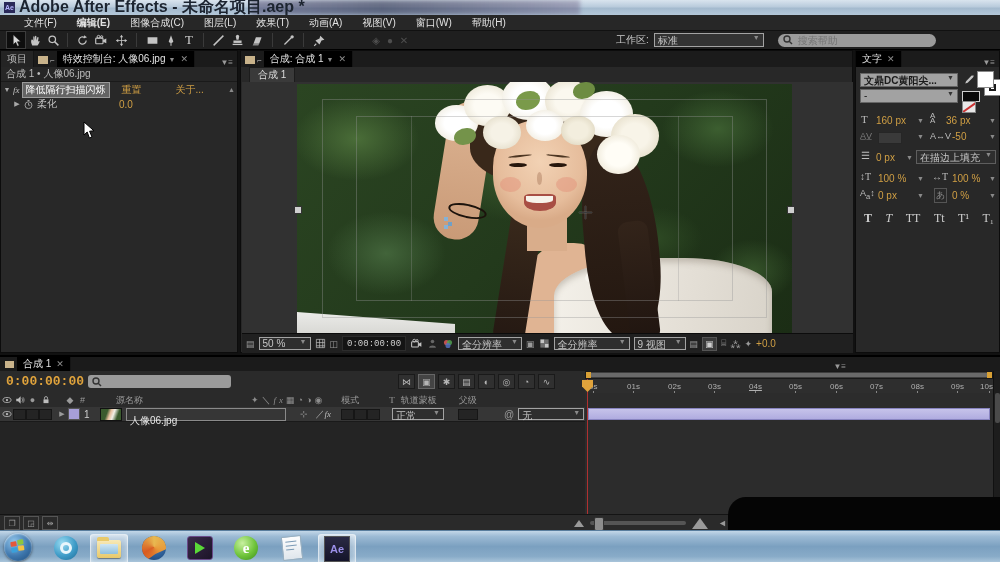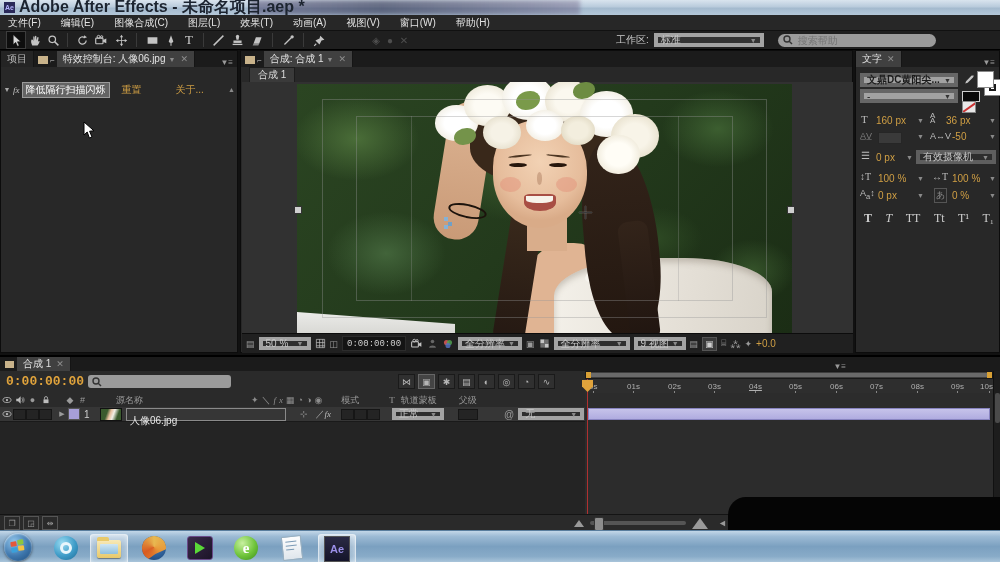--- a/index.html
+++ b/index.html
@@ -3,24 +3,24 @@
 <meta charset="utf-8">
 <style>
   html,body{margin:0;padding:0;background:#000;}
   #screen{position:relative;width:1000px;height:562px;overflow:hidden;
     font-family:"Liberation Sans",sans-serif;background:#111;color:#c8c8c8;
     -webkit-font-smoothing:antialiased;}
   .abs{position:absolute;}
   .txt{font-size:10px;color:#c8c8c8;white-space:nowrap;}
   .val{color:#d09f44;}
   .ar{color:#8a8a8a;font-size:7px;margin-left:3px;}
-  .dd{background:#2e2e2e;border:4px solid #a3a3a3;color:#c6c6c6;display:flex;align-items:center;
+  .dd{background:#2e2e2e;border:1px solid #a3a3a3;color:#c6c6c6;display:flex;
       font-size:10px;padding:0 3px;box-sizing:border-box;height:14px;}
   .tab{display:inline-flex;align-items:center;height:16px;padding:0 6px;font-size:10px;color:#b9b9b9;background:#242424;border-right:1px solid #151515;}
-  .tab.active{background:#404040;color:#e2e2e2;}
+  .tab.active{background:#000000;color:#e2e2e2;}
   .close{color:#8d8d8d;font-size:9px;margin-left:5px;}
   .panel{background:#282828;border:1px solid #0c0c0c;box-sizing:border-box;}
   .tabstrip{position:absolute;left:0;top:0;right:0;height:16px;background:#1b1b1b;display:flex;align-items:flex-end;}
   .pmenu{margin-left:auto;color:#9a9a9a;font-size:8px;padding:0 4px;}
   .icbox{display:inline-flex;align-items:center;justify-content:center;}
   .toolsep{width:1px;height:14px;background:#3a3a3a;margin:0 5px;}
   .cell{background:#242424;border:1px solid #161616;width:13px;height:11px;box-sizing:border-box;}
   svg.ic{display:block;}
   .fl{position:absolute;border-radius:50%;}
   .guide{position:absolute;border:1px solid rgba(150,150,150,.38);}
@@ -138,23 +138,23 @@
 </svg>
 
 <div id="screen">
 
   <div class="abs" style="left:0;top:0;width:1000px;height:15px;background:linear-gradient(#d9e4ee 0%,#b9cbdc 45%,#a4bace 55%,#b3c7d8 100%);display:flex;align-items:center;overflow:hidden;">
     <div class="abs" style="left:250px;top:0;width:330px;height:15px;background:linear-gradient(90deg,rgba(60,50,90,.45),rgba(30,30,60,.55) 40%,rgba(90,70,110,.35));filter:blur(2px);"></div>
     <span class="icbox" style="width:11px;height:11px;background:#2a2a5a;color:#b5b5ff;font-size:7px;font-weight:bold;margin:0 4px;position:relative;z-index:2;">Ae</span>
     <span style="font-size:16px;color:#1c2430;font-weight:bold;position:relative;z-index:2;">Adobe After Effects - 未命名项目.aep *</span>
   </div>
 
-  <div class="abs" style="left:0;top:15px;width:1000px;height:16px;background:#272727;border-bottom:1px solid #111;display:flex;align-items:center;padding-left:8px;box-sizing:border-box;gap:20px;">
+  <div class="abs" style="left:0;top:15px;width:1000px;height:16px;background:#272727;border-bottom:1px solid #111;display:flex;align-items:center;padding-left:24px;box-sizing:border-box;gap:20px;">
     <span class="txt" style="color:#e3e3e3;">文件(F)</span>
-    <span class="txt" style="color:#e3e3e3;">编辑(E)</span>
+    <span class="txt" style="color:#e3e3e3;font-weight:bold;">编辑(E)</span>
     <span class="txt" style="color:#e3e3e3;">图像合成(C)</span>
     <span class="txt" style="color:#e3e3e3;">图层(L)</span>
     <span class="txt" style="color:#e3e3e3;">效果(T)</span>
     <span class="txt" style="color:#e3e3e3;">动画(A)</span>
     <span class="txt" style="color:#e3e3e3;">视图(V)</span>
     <span class="txt" style="color:#e3e3e3;">窗口(W)</span>
     <span class="txt" style="color:#e3e3e3;">帮助(H)</span>
   </div>
 
   <div class="abs" style="left:0;top:31px;width:1000px;height:19px;background:#1f1f1f;border-bottom:1px solid #000;display:flex;align-items:center;padding-left:6px;box-sizing:border-box;">
@@ -253,27 +253,38 @@
         </span>
       <span class="icbox" style="width:10px;height:8px;background:#c9b38b;margin:0 2px 3px 4px;"></span>
       <span class="icbox" style="color:#9a9a9a;font-size:8px;margin:0 2px 2px 0;">⌐</span>
       <span class="tab active">
         <span>特效控制台: 人像06.jpg</span>
         <span class="ar">▼</span>
         <span class="close">✕</span>
       </span>
       <span class="pmenu">▼≡</span>
     </div>
+    <div class="abs" style="left:0;top:16px;width:236px;height:15px;background:#262626;border-bottom:1px solid #1a1a1a;display:flex;align-items:center;padding-left:5px;box-sizing:border-box;">
+      <span class="txt" style="color:#bdbdbd;">合成 1 • 人像06.jpg</span>
+    </div>
     <div class="abs" style="left:0;top:31px;width:236px;height:15px;display:flex;align-items:center;">
       <span class="icbox" style="width:12px;color:#a8a8a8;font-size:7px;">▼</span>
       <span style="font-size:9px;font-style:italic;color:#c4c4c4;font-family:'Liberation Serif',serif;margin-right:2px;">fx</span>
       <span style="background:#646464;border:1px solid #9a9a9a;color:#fff;font-size:10px;padding:0 3px;">降低隔行扫描闪烁</span>
       <span class="txt val" style="margin-left:12px;">重置</span>
       <span class="txt val" style="margin-left:34px;">关于...</span>
       <span style="margin-left:auto;margin-right:2px;color:#8a8a8a;font-size:7px;">▲</span>
+    </div>
+    <div class="abs" style="left:0;top:46px;width:236px;height:14px;display:flex;align-items:center;">
+      <span class="icbox" style="width:12px;margin-left:10px;color:#a8a8a8;font-size:7px;">▶</span>
+      <svg class="ic" width="11" height="11">
+          <use href="#i-watch"></use>
+        </svg>
+      <span class="txt" style="margin-left:3px;color:#c0c0c0;">柔化</span>
+      <span class="txt val" style="margin-left:62px;">0.0</span>
     </div>
 
     <svg class="abs" style="left:82px;top:70px;" width="12" height="18">
         <path d="M1 1 L1 14 L4.2 11 L6.4 17 L9 16 L6.6 10.2 L11 9.8 Z" fill="#fff" stroke="#000" stroke-width="1"></path>
       </svg>
   </div>
 
   <div class="abs panel" style="left:240px;top:50px;width:613px;height:303px;">
     <div class="tabstrip">
       <span class="icbox" style="width:10px;height:8px;background:#c9b38b;margin:0 2px 3px 4px;"></span>
@@ -460,21 +471,21 @@
     <span class="abs" style="left:22px;top:81px;width:22px;height:10px;background:#3a3a3a;border:1px solid #262626;"></span>
     <span class="abs ar" style="left:58px;top:82px;">▼</span>
     <span class="abs" style="left:74px;top:80px;font-size:9px;color:#bdbdbd;">A↔V</span>
     <span class="abs txt val" style="left:96px;top:80px;">-50</span>
     <span class="abs ar" style="left:130px;top:82px;">▼</span>
 
     <span class="abs" style="left:5px;top:99px;font-size:10px;color:#bdbdbd;">☰</span>
     <span class="abs txt val" style="left:20px;top:101px;">0 px</span>
     <span class="abs ar" style="left:47px;top:103px;">▼</span>
     <div class="dd" style="position:absolute;left:60px;top:99px;width:80px;border-color:#5e5e5e;">
-      <span>有效摄像机</span>
+      <span>在描边上填充</span>
         <span class="ar" style="margin-left:auto;">▼</span>
     </div>
 
     <span class="abs" style="left:4px;top:120px;font-size:10px;color:#bdbdbd;font-family:'Liberation Serif',serif;">↕T</span>
     <span class="abs txt val" style="left:22px;top:122px;">100 %</span>
     <span class="abs ar" style="left:58px;top:124px;">▼</span>
     <span class="abs" style="left:76px;top:120px;font-size:10px;color:#bdbdbd;font-family:'Liberation Serif',serif;">↔T</span>
     <span class="abs txt val" style="left:96px;top:122px;">100 %</span>
     <span class="abs ar" style="left:130px;top:124px;">▼</span>
 

